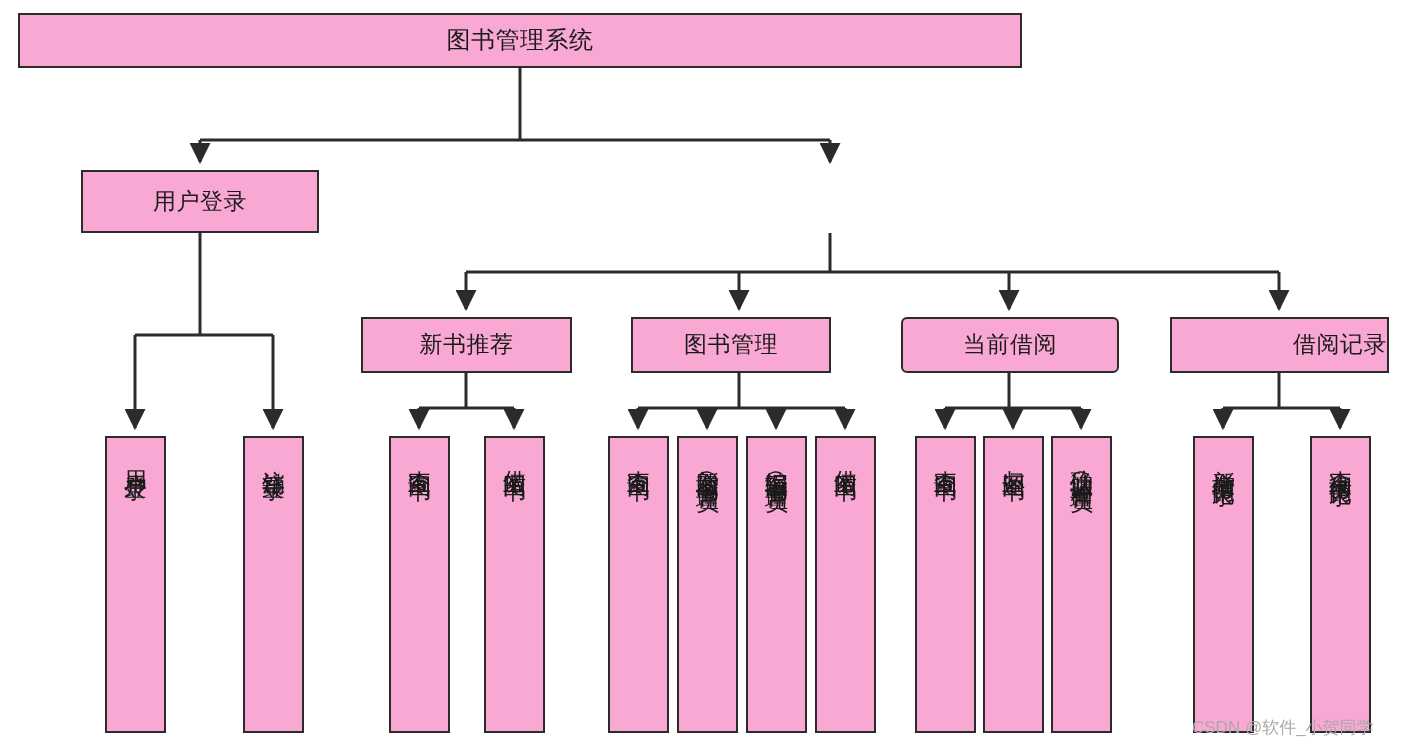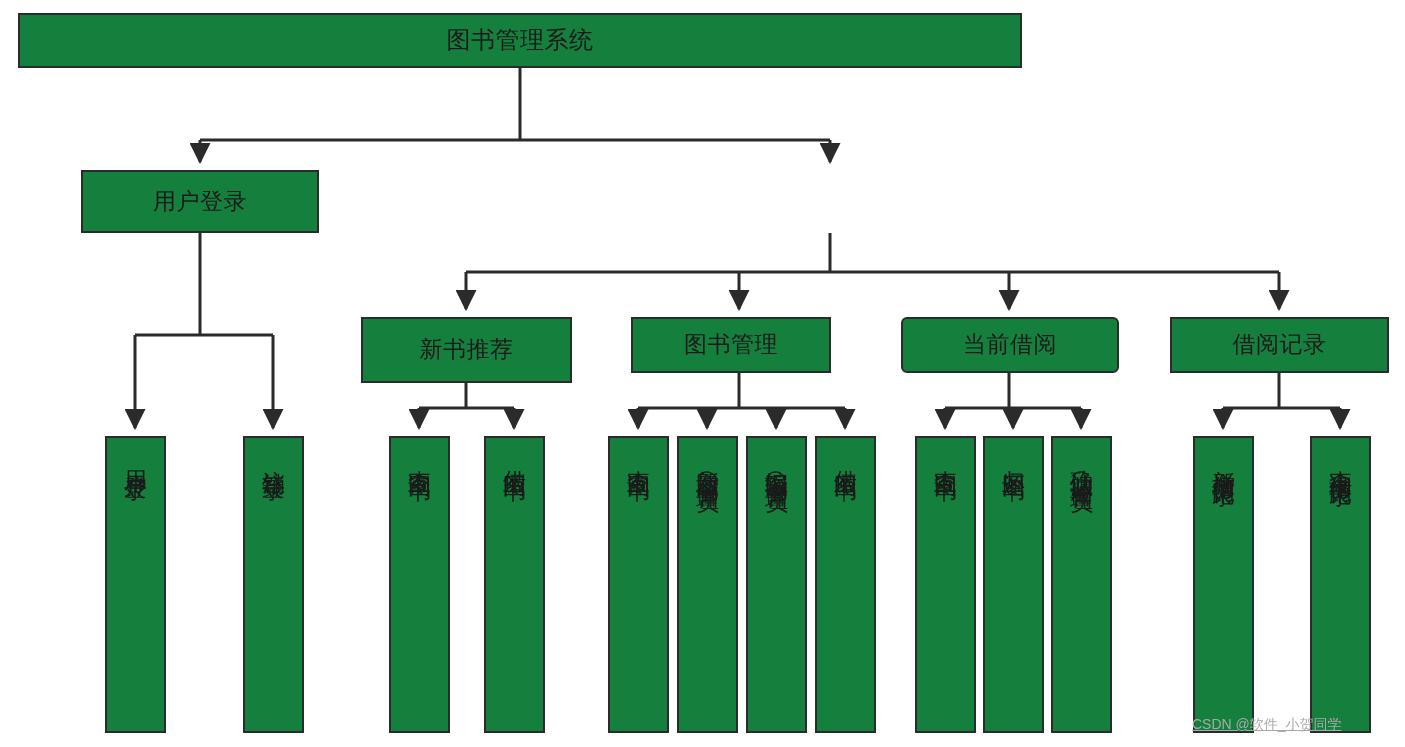--- a/index.html
+++ b/index.html
@@ -20,21 +20,21 @@
   #wires {
     position: absolute;
     left: 0;
     top: 0;
     width: 1405px;
     height: 747px;
   }
   .node {
     position: absolute;
     box-sizing: border-box;
-    background: #15803d;
+    background: #f9a8d4;
     border: 2px solid #2b2b2b;
     display: flex;
     align-items: center;
     justify-content: center;
     color: #1a1a1a;
   }
   .node .label {
     display: block;
     text-align: center;
     line-height: 1.18;
@@ -51,25 +51,24 @@
   .node.vertical .label {
     writing-mode: vertical-rl;
     text-orientation: upright;
     font-size: 23px;
     letter-spacing: 3px;
     line-height: 1;
   }
   .node.root .label { font-size: 24px; }
   .watermark {
     position: absolute;
-    font-size: 14px;
+    font-size: 17px;
     color: #a9a9a9;
     white-space: nowrap;
     user-select: none;
-    text-decoration: underline;
   }
 </style>
 </head>
 <body>
 
 <div id="canvas">
 
   <svg id="wires" viewBox="0 0 1405 747" xmlns="http://www.w3.org/2000/svg">
     <defs>
       <marker id="arrow" viewBox="0 0 10 10" refX="9" refY="5" markerWidth="7" markerHeight="7" orient="auto-start-reverse">
@@ -121,30 +120,30 @@
   </svg>
 
   <div class="node horizontal root" id="root-node" style="left: 18px; top: 13px; width: 1004px; height: 55px;">
     <span class="label">图书管理系统</span>
   </div>
 
   <div class="node horizontal" id="l2-0" style="left: 81px; top: 170px; width: 238px; height: 63px;">
     <span class="label">用户登录</span>
   </div>
 
-  <div class="node horizontal" id="l3-0" style="left: 361px; top: 317px; width: 211px; height: 66px;">
+  <div class="node horizontal" id="l3-0" style="left: 361px; top: 317px; width: 211px; height: 56px;">
     <span class="label">新书推荐</span>
   </div>
   <div class="node horizontal" id="l3-1" style="left: 631px; top: 317px; width: 200px; height: 56px;">
     <span class="label">图书管理</span>
   </div>
   <div class="node horizontal" id="l3-2" style="left: 901px; top: 317px; width: 218px; height: 56px; border-radius: 6px;">
     <span class="label">当前借阅</span>
   </div>
-  <div class="node horizontal" id="l3-3" style="left: 1170px; top: 317px; width: 219px; height: 56px;">
+  <div class="node horizontal" id="l3-3" style="left: 1170px; top: 317px; width: 219px; height: 56px; justify-content: flex-end;">
     <span class="label">借阅记录</span>
   </div>
 
   <div class="node vertical" id="leaf-0" style="left: 105px; top: 436px; width: 61px; height: 297px;">
     <span class="label">用户登录</span>
   </div>
   <div class="node vertical" id="leaf-1" style="left: 243px; top: 436px; width: 61px; height: 297px;">
     <span class="label">注销登录</span>
   </div>
   <div class="node vertical" id="leaf-2" style="left: 389px; top: 436px; width: 61px; height: 297px;">

